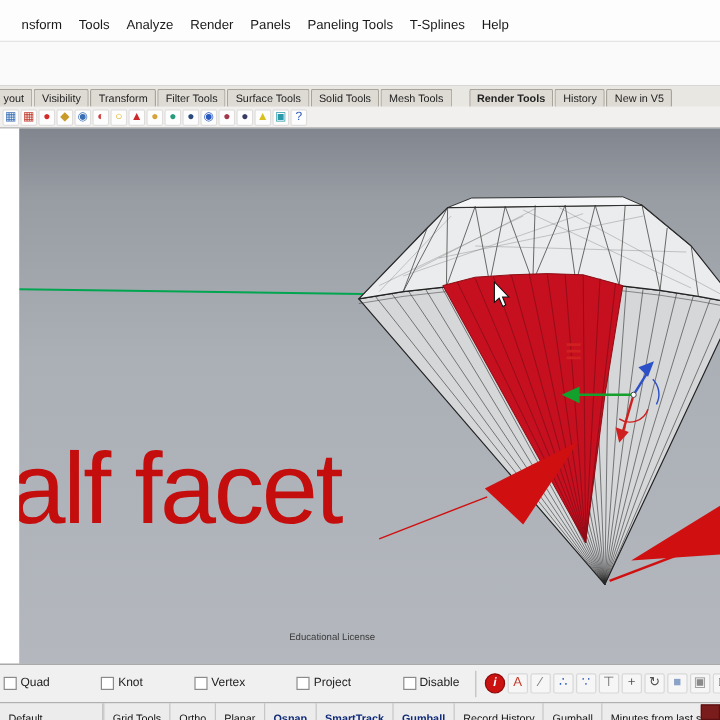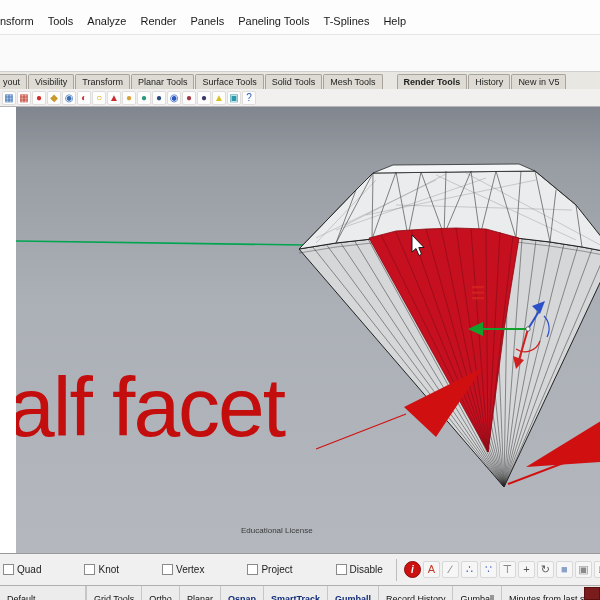--- a/index.html
+++ b/index.html
@@ -3,21 +3,21 @@
 <meta charset="utf-8">
 <style>
   html,body{margin:0;padding:0;width:600px;height:600px;overflow:hidden;
     font-family:"Liberation Sans",sans-serif;background:#fff;position:relative;}
   *{box-sizing:border-box;}
 
   
   .menubar{position:absolute;top:0;left:0;right:0;height:34px;background:#fdfdfd;
     display:flex;align-items:flex-end;padding:0 0 5px 0;font-size:11px;color:#1a1a1a;}
   .menu-item{padding:2px 7px;white-space:nowrap;cursor:default;}
-  .menu-item:first-child{padding-left:0;}
+  .menu-item:first-child{padding-left:18px;}
 
   
   .cmdarea{position:absolute;top:34px;left:0;right:0;height:38px;background:#fafafa;
     border-top:1px solid #e4e4e4;border-bottom:1px solid #cfcfcf;}
 
   
   .tabbar{position:absolute;top:72px;left:0;right:0;height:17px;background:#e9e7e2;
     display:flex;align-items:flex-end;font-size:9px;color:#222;overflow:hidden;}
   .tab{border:1px solid #a8a49c;border-bottom:none;background:#dedbd4;
     padding:2px 6px;margin-right:1px;border-radius:2px 2px 0 0;white-space:nowrap;}
@@ -80,21 +80,21 @@
     <span class="menu-item">T-Splines</span>
     <span class="menu-item">Help</span>
   </div>
 
 <div class="cmdarea"></div>
 
 <div class="tabbar">
     <span class="tab">yout</span>
     <span class="tab">Visibility</span>
     <span class="tab">Transform</span>
-    <span class="tab">Planar Tools</span>
+    <span class="tab">Filter Tools</span>
     <span class="tab">Surface Tools</span>
     <span class="tab">Solid Tools</span>
     <span class="tab">Mesh Tools</span>
     <span class="tab gap-before">Render Tools</span>
     <span class="tab">History</span>
     <span class="tab">New in V5</span>
   </div>
 
 <div class="icon-toolbar">
     <span class="tb-icon" style="color: rgb(58, 111, 181);">▦</span>

